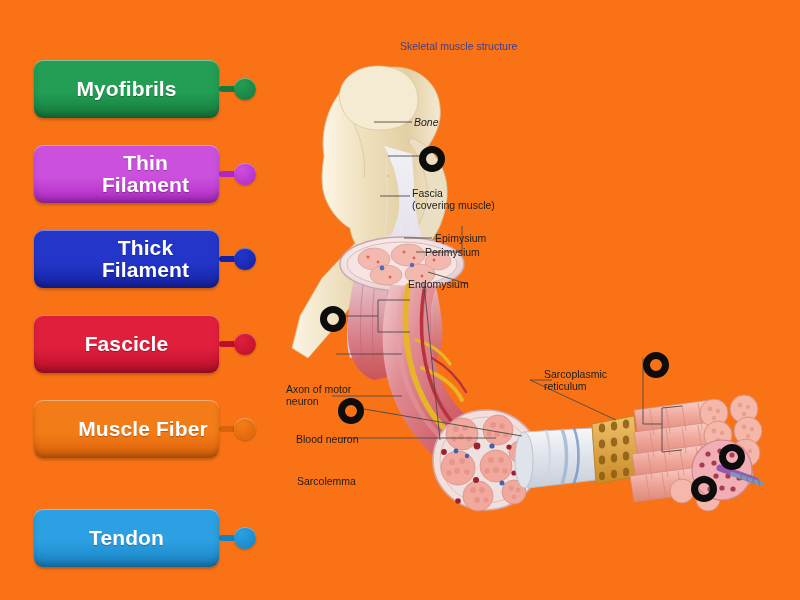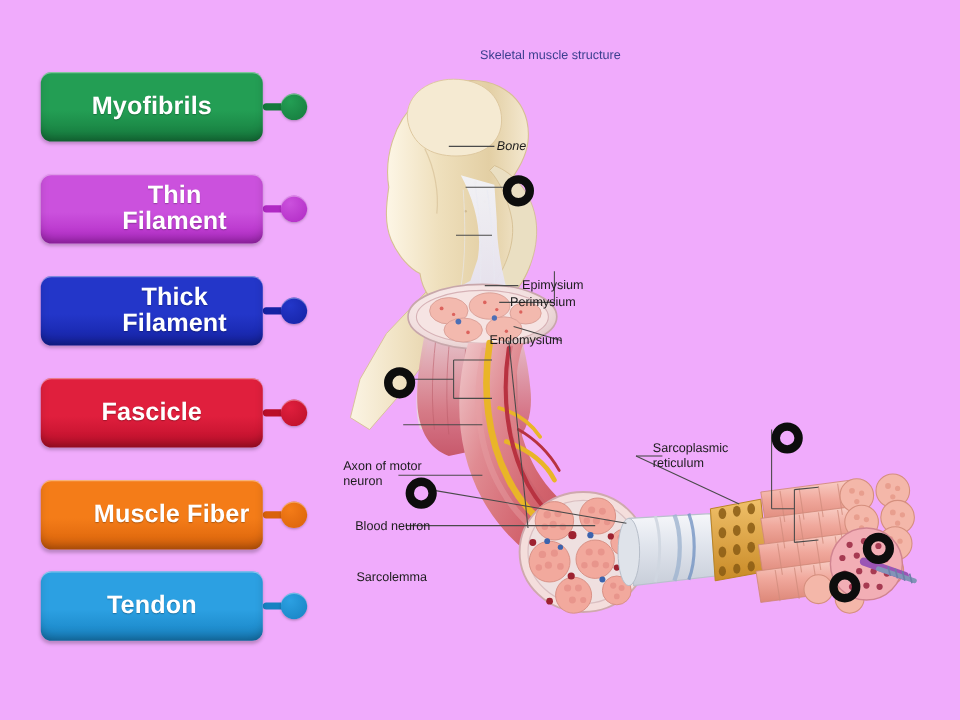--- a/index.html
+++ b/index.html
@@ -7,21 +7,21 @@
   html, body {
     margin: 0; padding: 0;
     width: 800px; height: 600px;
     background: #ffffff;
     font-family: "Liberation Sans", sans-serif;
     overflow: hidden;
   }
   #stage {
     position: relative;
     width: 800px; height: 600px;
-    background: #f0abfc;
+    background: #f97316;
   }
 
   
   .label-row {
     position: absolute;
     left: 34px;
     height: 62px;
     display: flex;
     align-items: center;
   }
@@ -474,20 +474,22 @@
         <path d="M 400 380 L 400 424"></path>
         <path d="M 400 380 L 420 378"></path>
         <path d="M 400 424 L 420 422"></path>
       </g>
     </svg>
 
     <div class="dg-title">Skeletal muscle structure</div>
 
     <div class="dg-label right" style="left:152px; top:88px;font-style:italic;">Bone</div>
 
+    <div class="dg-label right" style="left:150px; top:159px;">Fascia
+(covering muscle)</div>
 
     <div class="dg-label right" style="left:173px; top:204px;">Epimysium</div>
 
     <div class="dg-label right" style="left:163px; top:218px;">Perimysium</div>
 
     <div class="dg-label right" style="left:146px; top:250px;">Endomysium</div>
 
     <div class="dg-label left" style="left:24px; top:312px;">Axon of motor
 neuron</div>
 
@@ -532,21 +534,21 @@
   </div>
 
   <div class="label-row" style="top:398px;">
     <div class="label-box" id="box-4" style="background: linear-gradient(rgb(244, 124, 24) 0%, rgb(244, 124, 24) 55%, rgb(217, 98, 10) 100%); padding-left: 39px;">Muscle Fiber</div>
     <div class="connector">
       <div class="stem" id="stem-4" style="background: rgb(217, 98, 10);"></div>
       <div class="knob" id="knob-4" style="background: radial-gradient(circle at 35% 30%, rgb(244, 124, 24), rgb(217, 98, 10));"></div>
     </div>
   </div>
 
-  <div class="label-row" style="top:474px;">
+  <div class="label-row" style="top:507px;">
     <div class="label-box" id="box-5" style="background: linear-gradient(rgb(44, 160, 226) 0%, rgb(44, 160, 226) 55%, rgb(23, 130, 194) 100%);">Tendon</div>
     <div class="connector">
       <div class="stem" id="stem-5" style="background: rgb(23, 130, 194);"></div>
       <div class="knob" id="knob-5" style="background: radial-gradient(circle at 35% 30%, rgb(44, 160, 226), rgb(23, 130, 194));"></div>
     </div>
   </div>
 
   <div class="drop-ring" id="ring-0" style="left: 419px; top: 146px;"></div>
   <div class="drop-ring" id="ring-1" style="left: 320px; top: 306px;"></div>
   <div class="drop-ring" id="ring-2" style="left: 338px; top: 398px;"></div>

